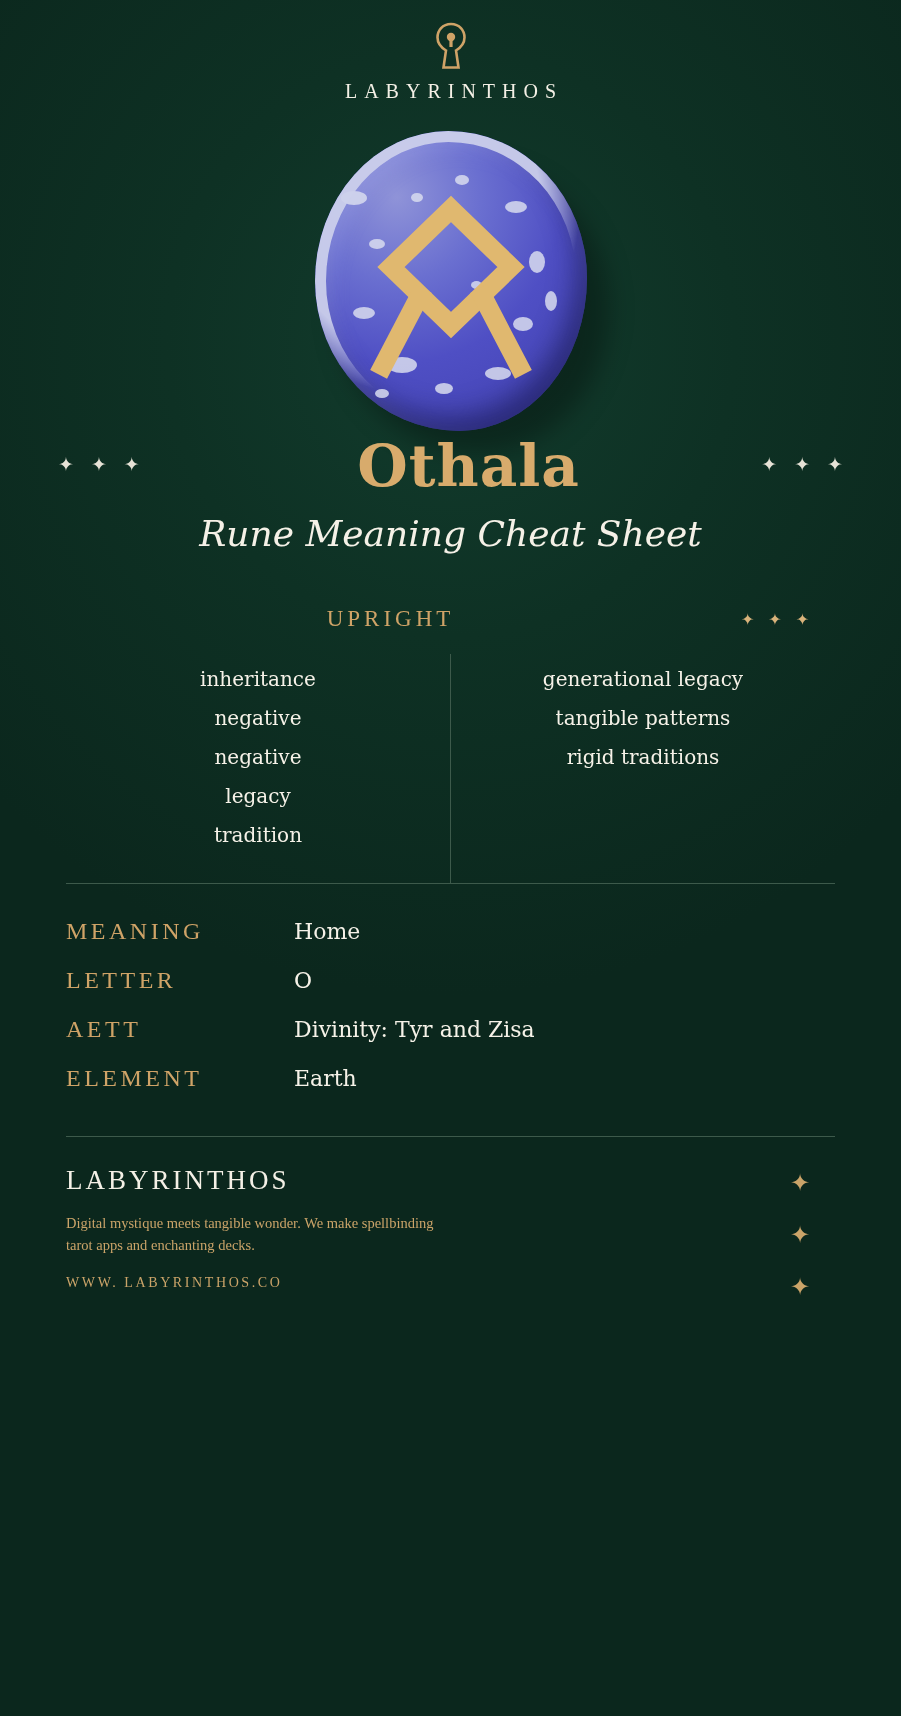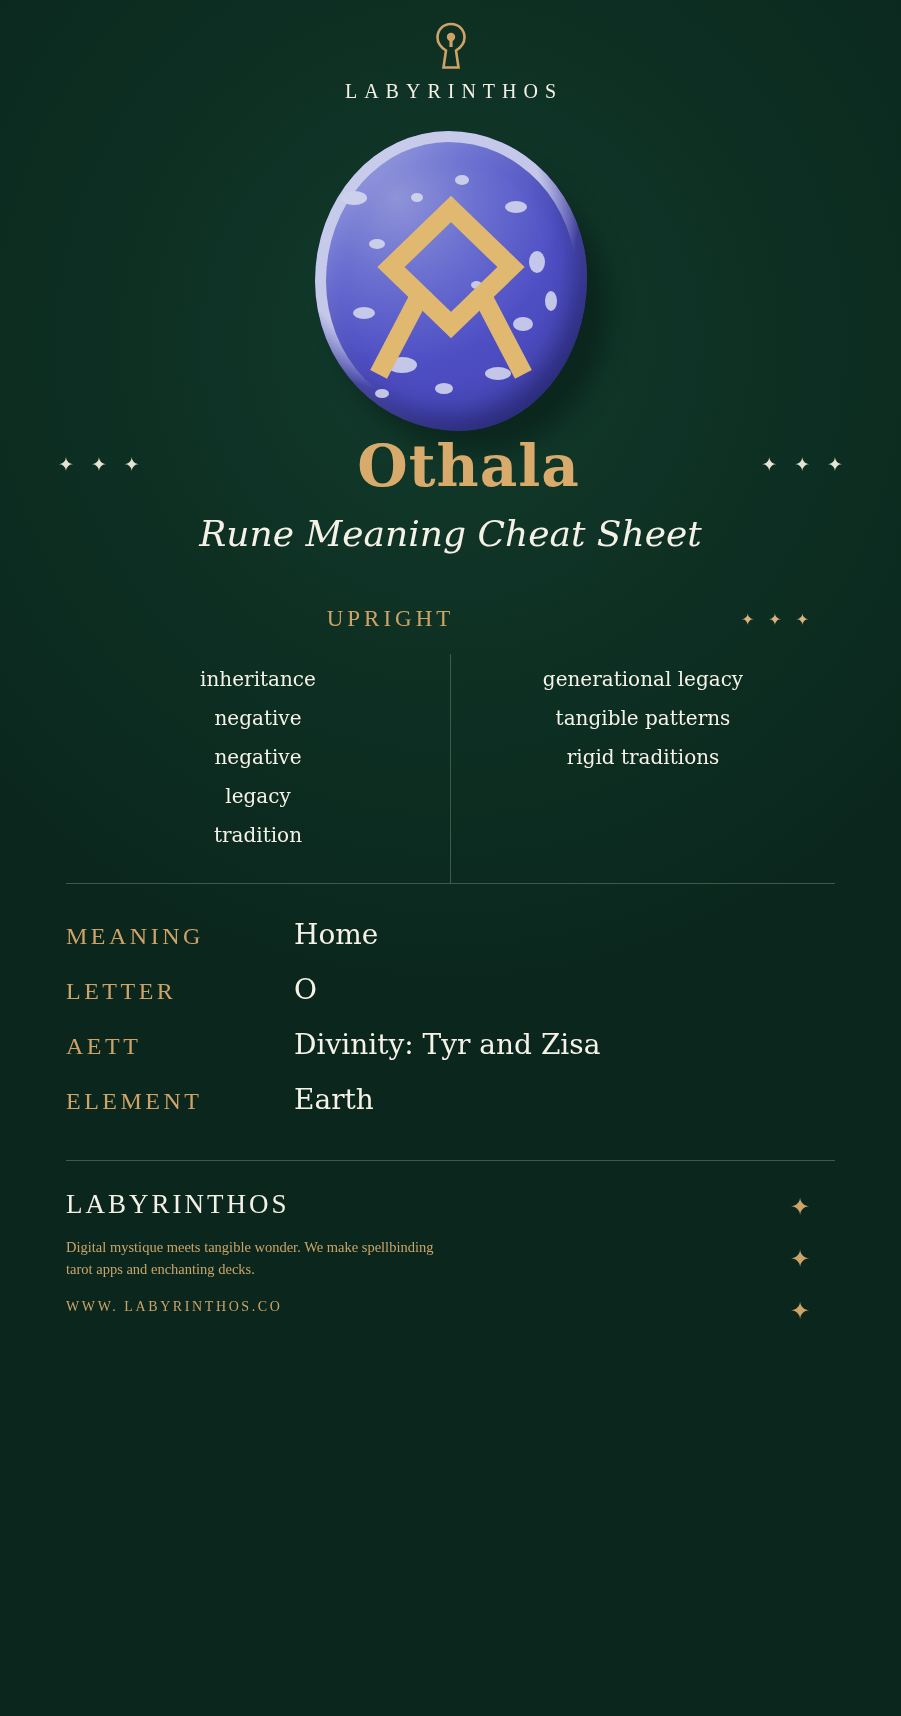--- a/index.html
+++ b/index.html
@@ -201,21 +201,21 @@
   }
   .attr-key {
     width: 228px;
     font-family: "Liberation Serif", serif;
     font-size: 24px;
     letter-spacing: 3.5px;
     color: #cfa367;
   }
   .attr-val {
     font-family: "DejaVu Serif", serif;
-    font-size: 28px;
+    font-size: 22px;
     color: #f6f2e8;
   }
 
   
   .footer-rule {
     height: 1px;
     background: #3d5a4b;
     margin: 44px 66px 0;
   }
   .footer {

